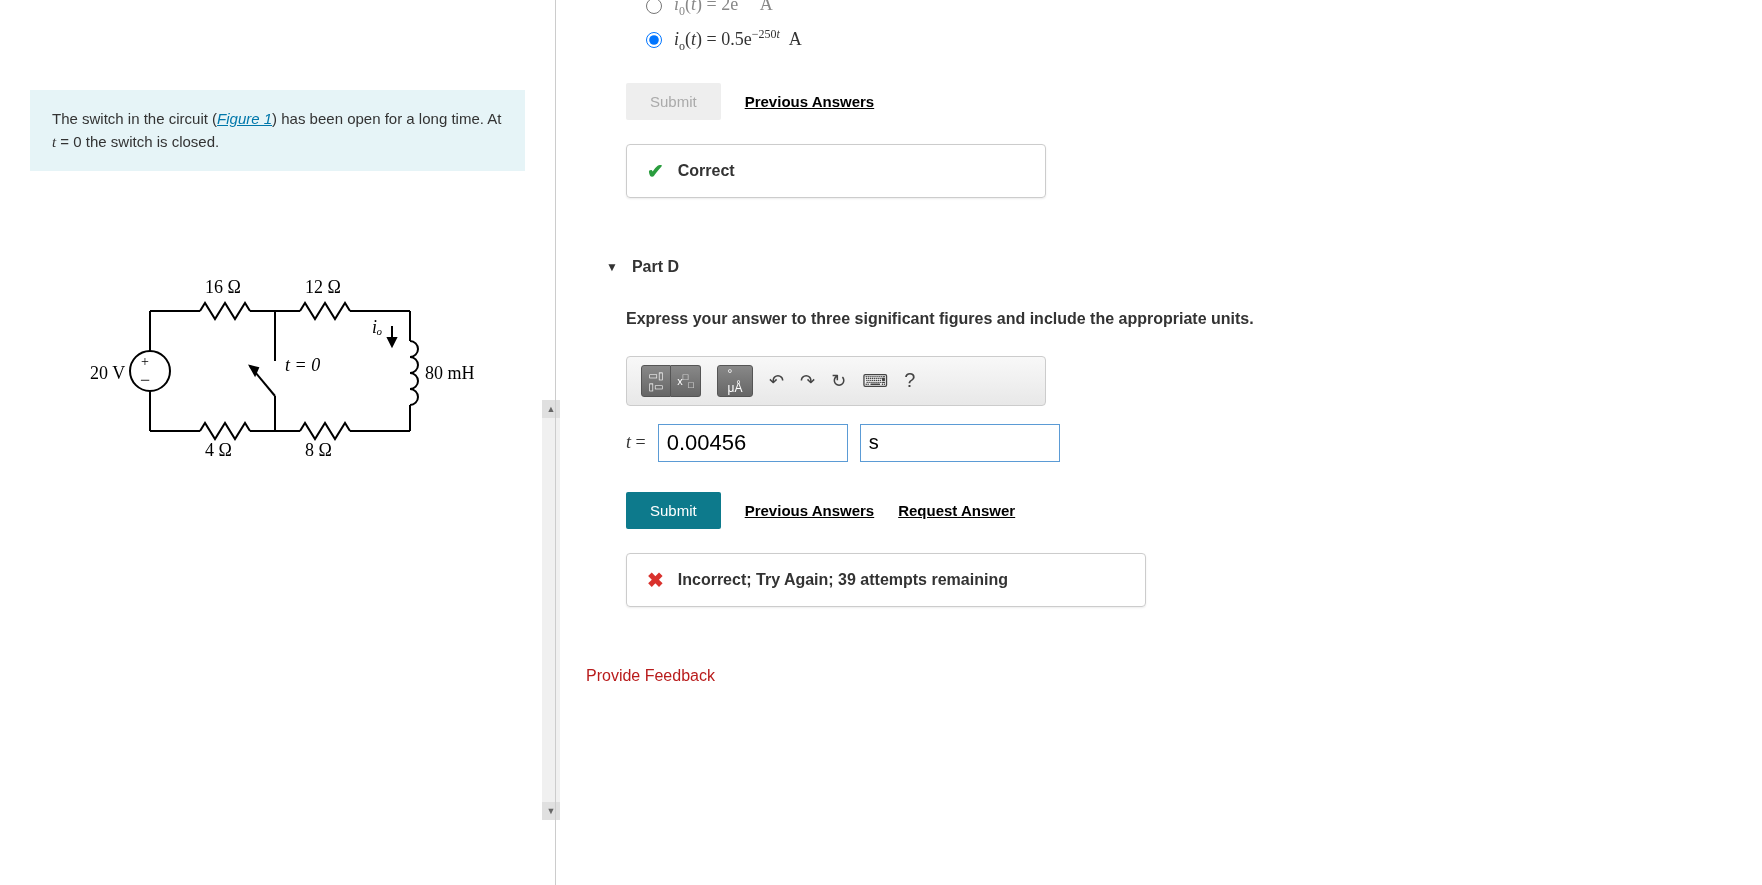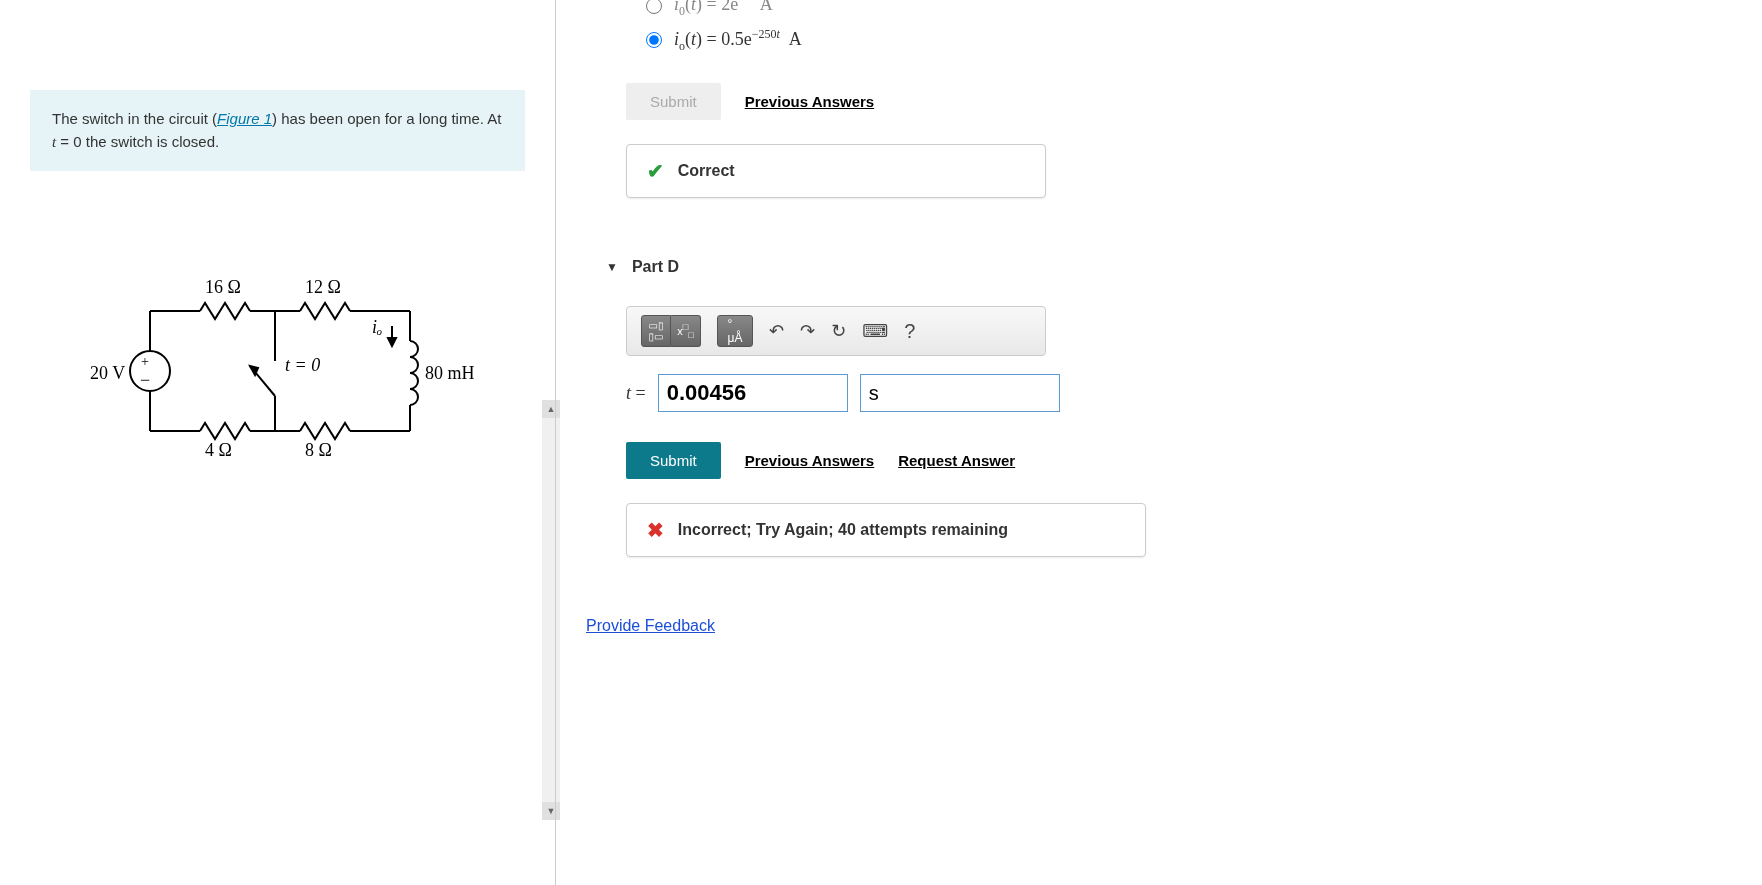--- a/index.html
+++ b/index.html
@@ -43,24 +43,24 @@
 .answer-area { margin: 24px 0 0 40px; }
 .toolbar { background: linear-gradient(#f8f8f8, #e8e8e8); border: 1px solid #ccc; border-radius: 4px; padding: 8px 14px; display: flex; align-items: center; gap: 16px; width: 420px; }
 .tb-btn { background: linear-gradient(#888, #666); color: #fff; width: 30px; height: 32px; border-radius: 3px; display: flex; align-items: center; justify-content: center; font-size: 13px; border: 1px solid #555; }
 .tb-btn-group { display: flex; }
 .tb-btn-group .tb-btn:first-child { border-radius: 3px 0 0 3px; }
 .tb-btn-group .tb-btn:last-child { border-radius: 0 3px 3px 0; border-left: none; }
 .tb-icon { font-size: 18px; color: #444; cursor: pointer; }
 .tb-help { font-size: 20px; color: #444; cursor: pointer; }
 
 .input-row { display: flex; align-items: center; gap: 12px; margin-top: 18px; font-family: 'Times New Roman', serif; font-size: 18px; }
-.value-input { border: 1px solid #5b9bd5; height: 38px; width: 190px; font-size: 22px; padding: 0 8px; font-family: Arial; font-weight: bold; }
+.value-input { border: 1px solid #5b9bd5; height: 38px; width: 190px; font-size: 22px; padding: 0 8px; font-family: Arial; }
 .unit-input { border: 1px solid #5b9bd5; height: 38px; width: 200px; font-size: 20px; padding: 0 8px; font-family: Arial; }
 
-.feedback-link { color: #1d4ed8; text-decoration: underline; font-size: 16px; margin: 60px 0 0 0px; display: inline-block; }
+.feedback-link { color: #b91c1c; font-size: 16px; margin: 60px 0 0 0px; display: inline-block; }
 
 
 .circuit { width: 450px; height: 200px; }
 </style>
 </head>
 <body>
 
 <div class="container">
 
   <div class="left-panel">
@@ -147,20 +147,21 @@
       <span>Correct</span>
     </div>
 
     
     <div class="part-header">
       <span class="tri">▼</span>
       <span>Part D</span>
     </div>
 
     <div class="question">
+      <div class="question-bold">Express your answer to three significant figures and include the appropriate units.</div>
     </div>
 
     <div class="answer-area">
       <div class="toolbar">
         <div class="tb-btn-group">
           <div class="tb-btn">
               <span style="font-size:10px;">▭▯<br>▯▭</span>
             </div>
           <div class="tb-btn">
               <span style="font-size:11px;">x<sup>□</sup><sub>□</sub></span>
@@ -184,18 +185,18 @@
     </div>
 
     <div class="submit-row">
       <button class="btn-submit">Submit</button>
       <span class="link">Previous Answers</span>
       <span class="link">Request Answer</span>
     </div>
 
     <div class="feedback-box" style="width:520px;">
       <span class="x-icon">✖</span>
-      <span>Incorrect; Try Again; 40 attempts remaining</span>
+      <span>Incorrect; Try Again; 39 attempts remaining</span>
     </div>
 
     <a class="feedback-link">Provide Feedback</a>
   </div>
 </div>
 
 </body></html>

